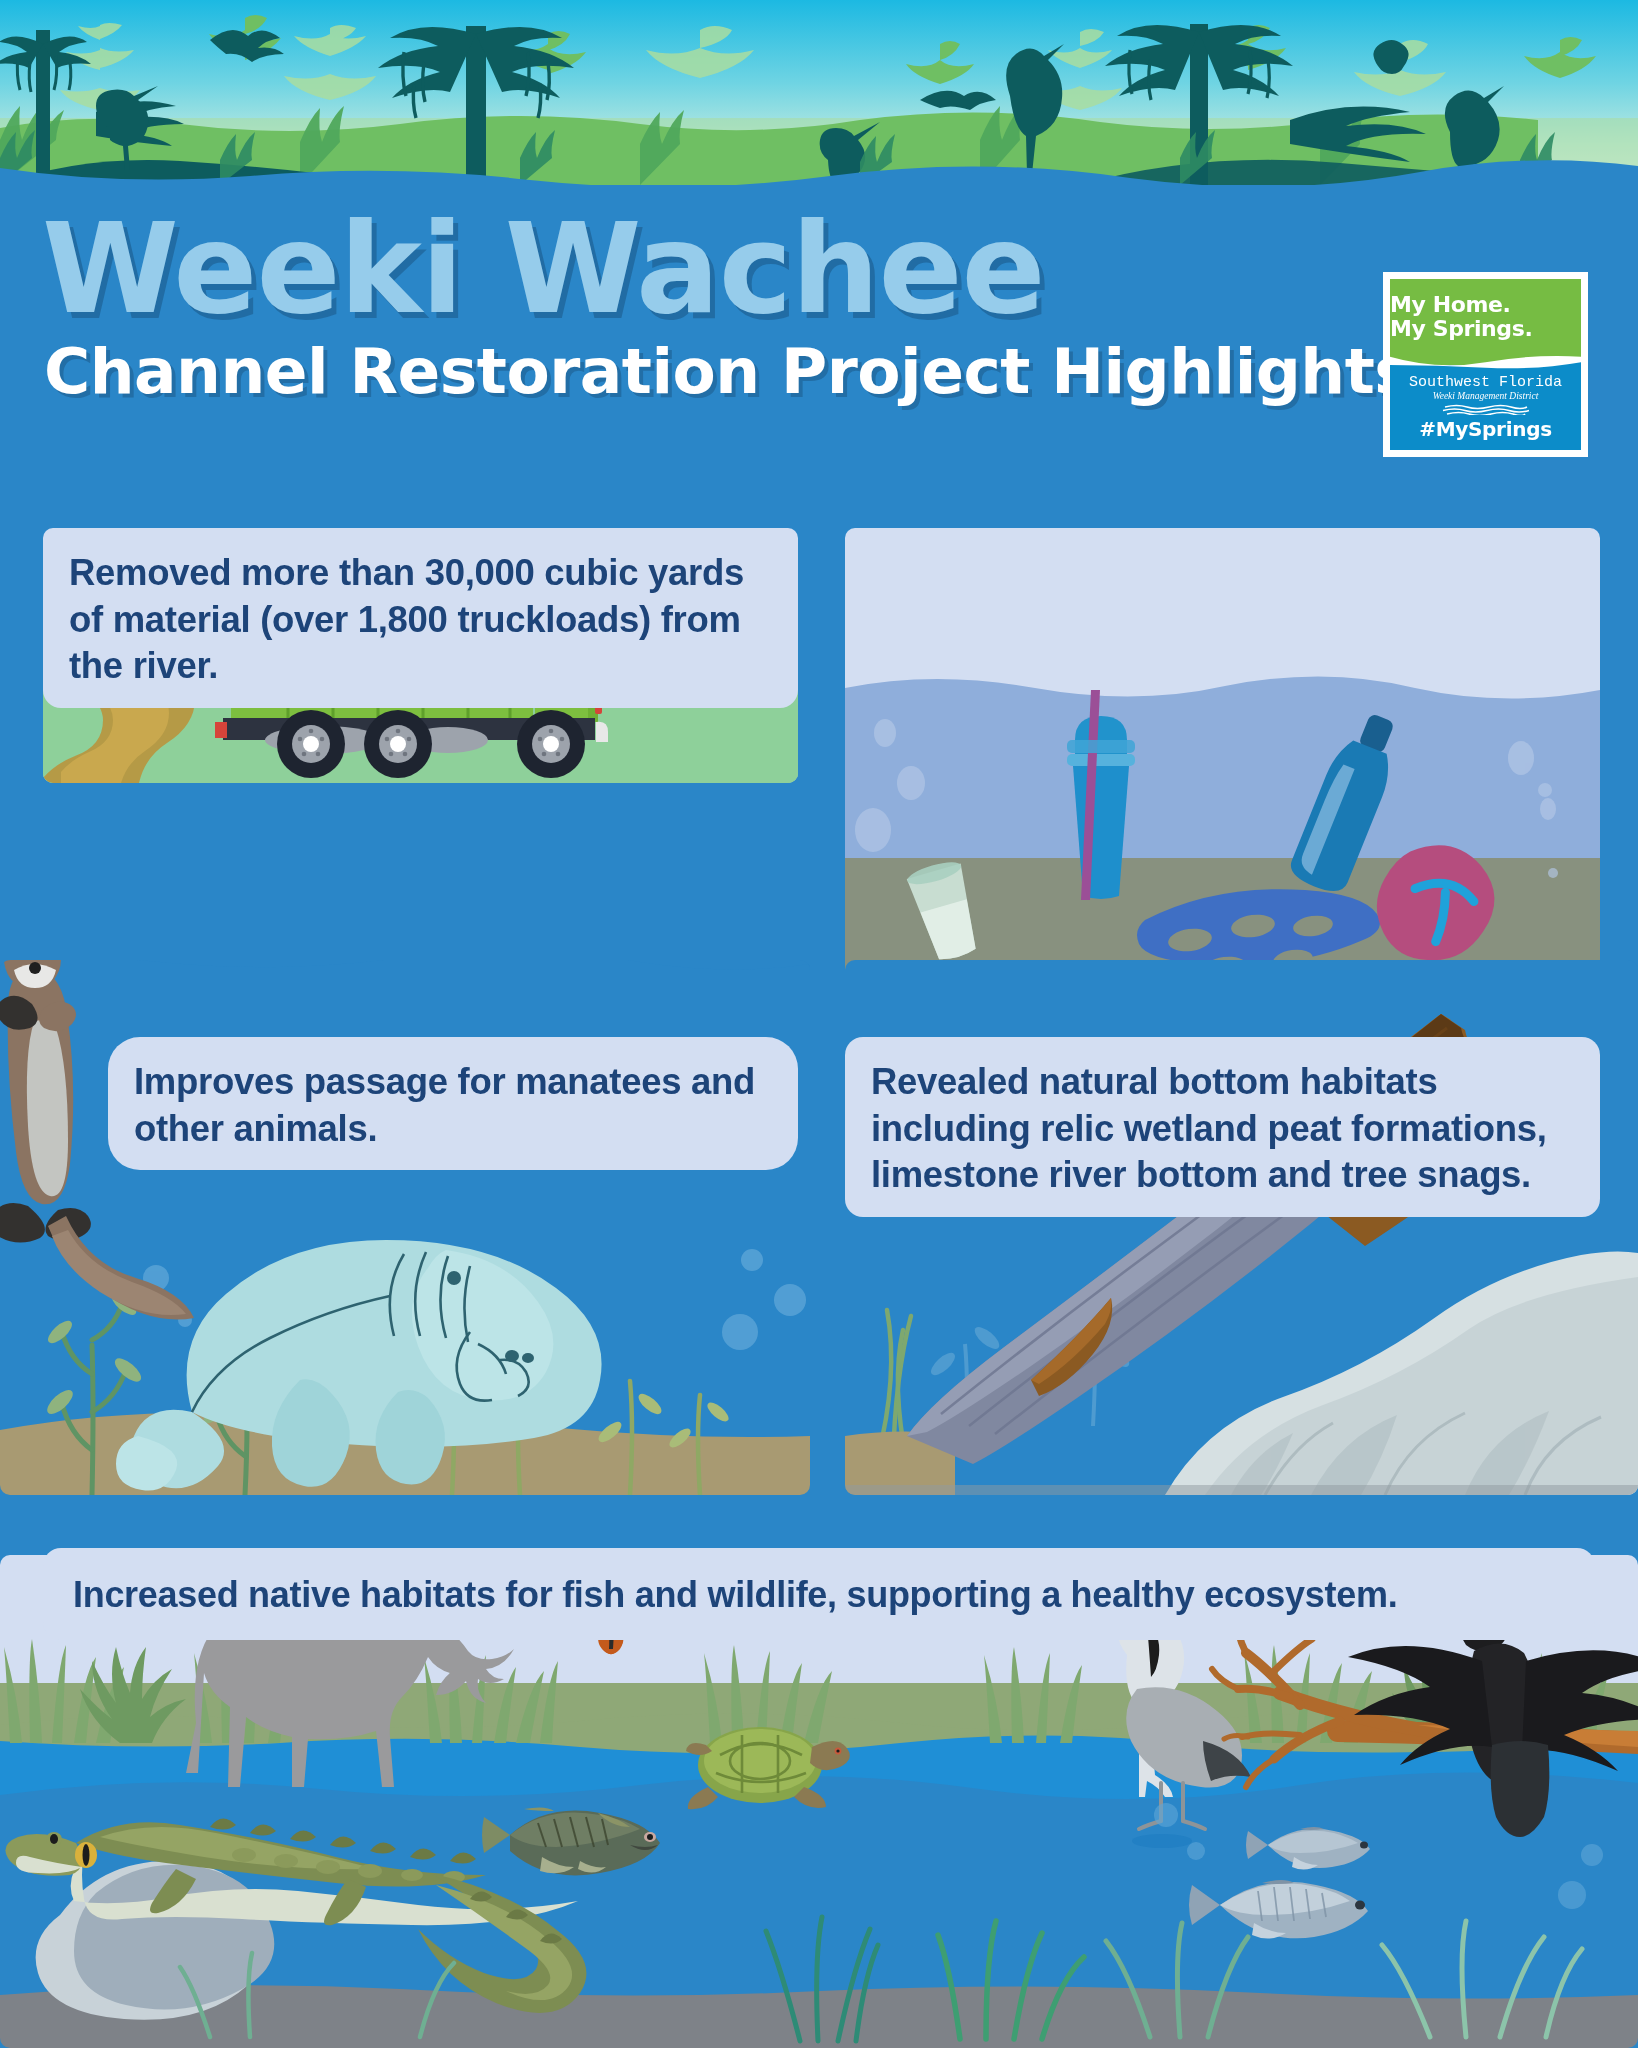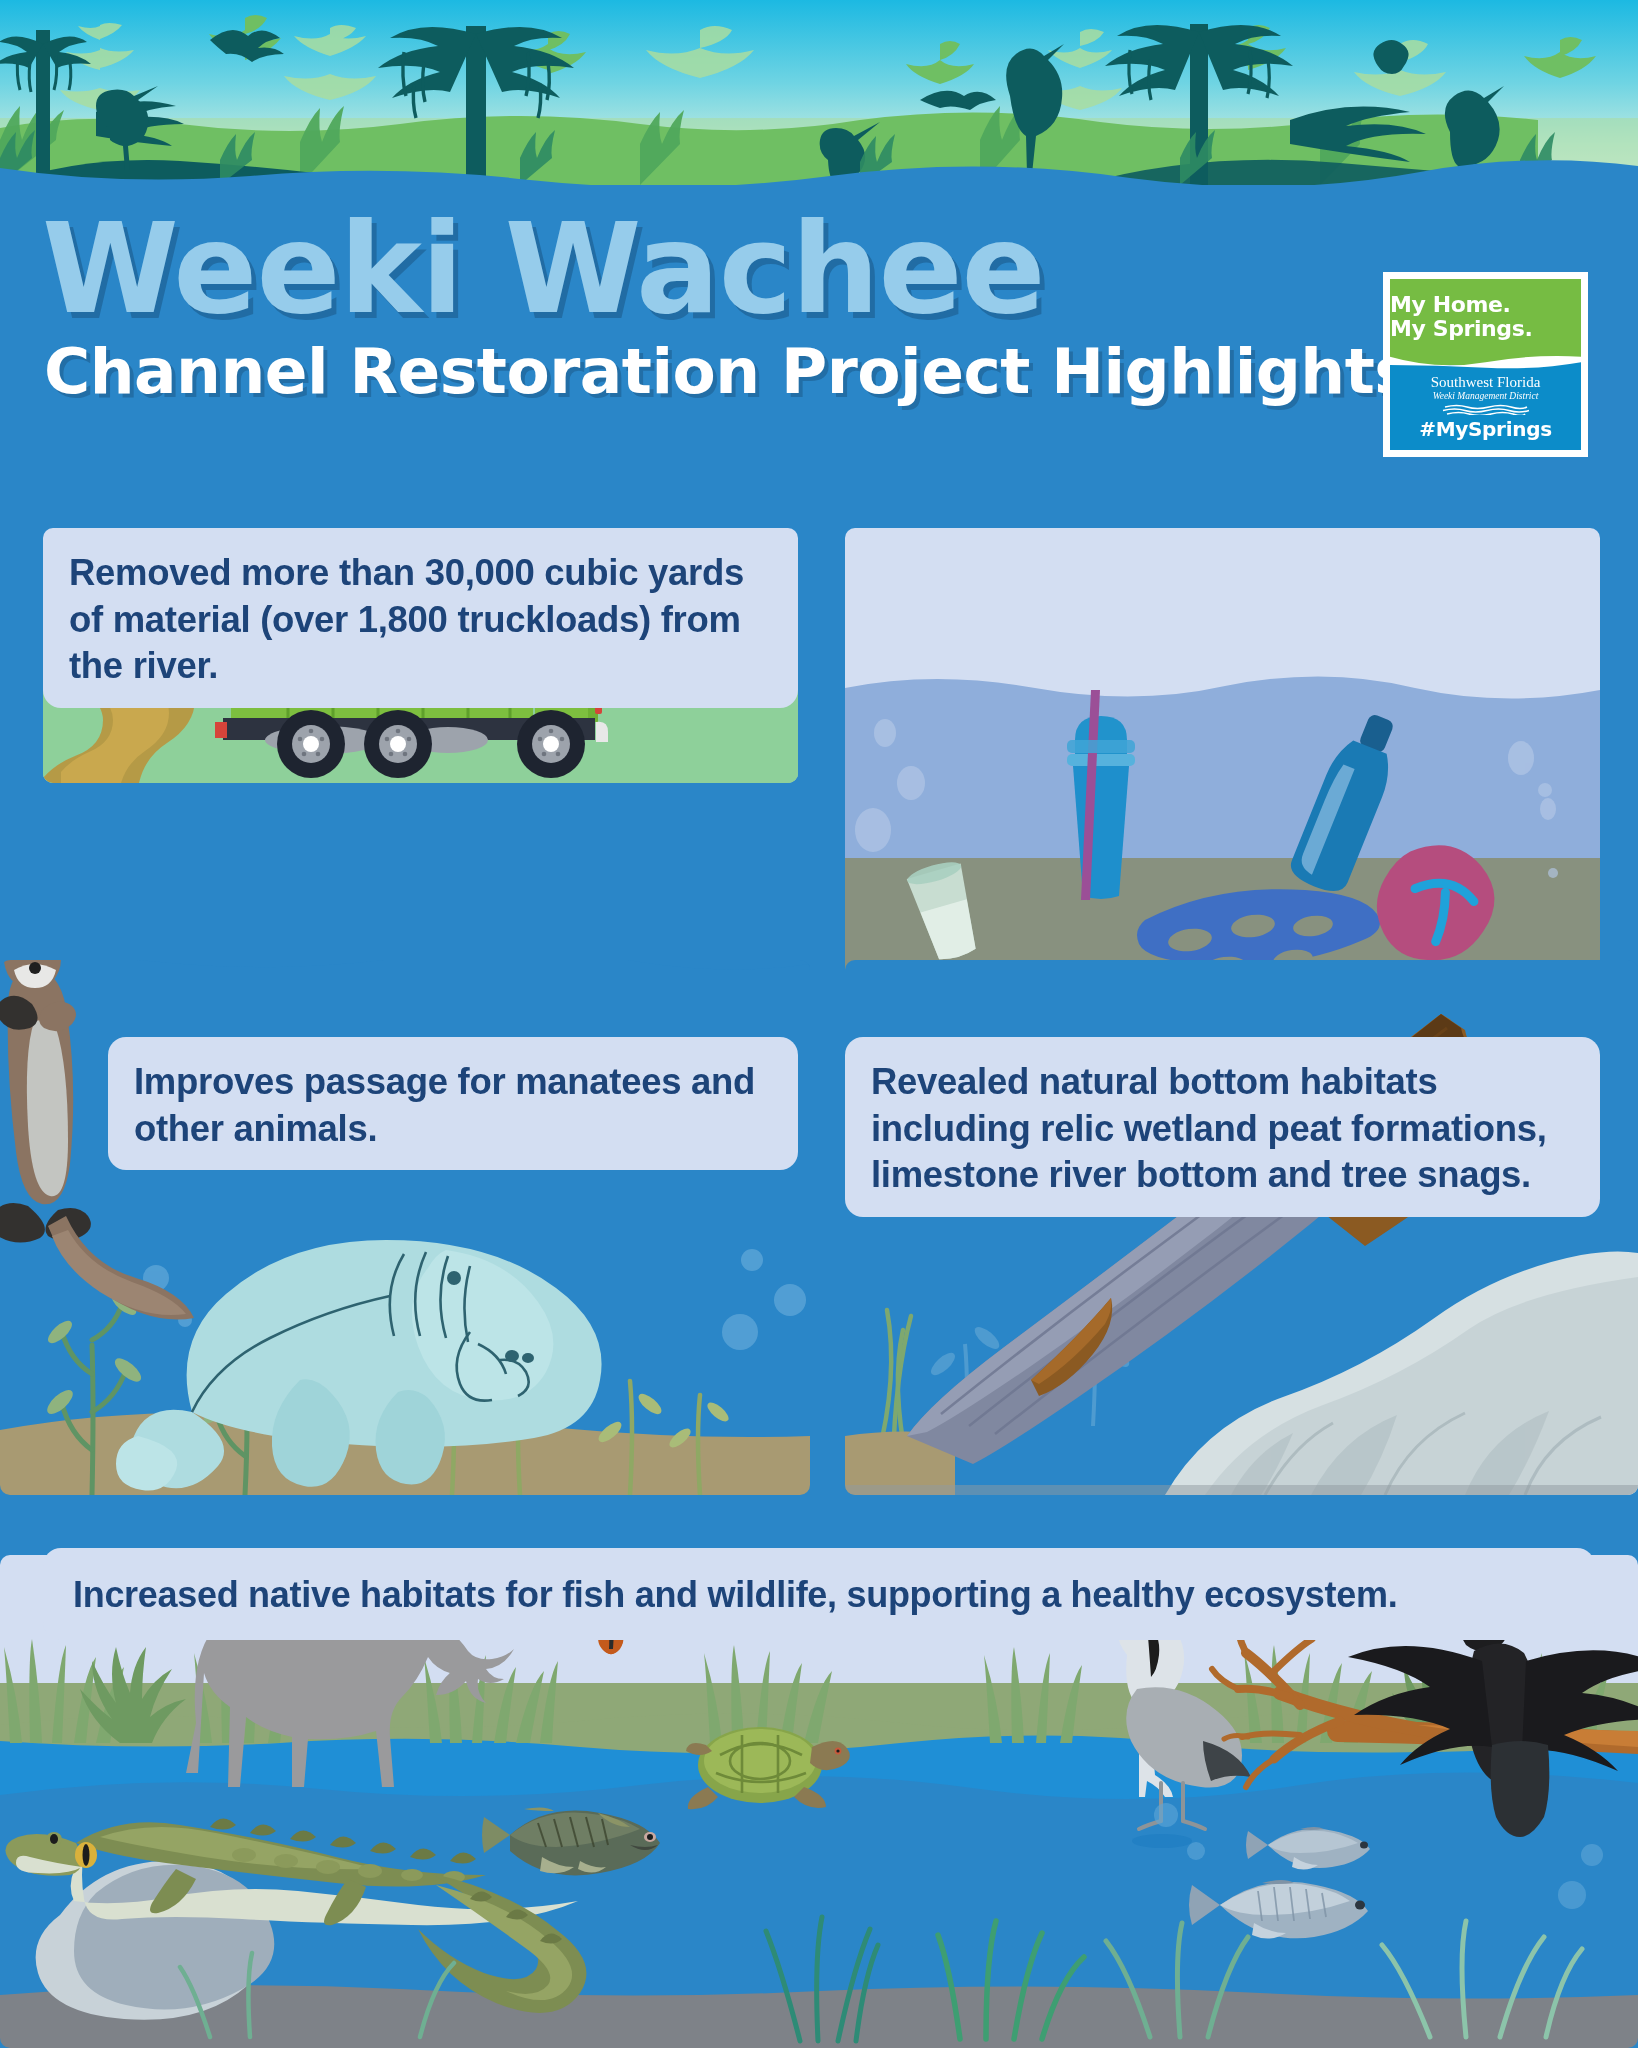--- a/index.html
+++ b/index.html
@@ -44,21 +44,21 @@
   .logo-blue { position:absolute; left:0; bottom:0; width:100%; height:50%; background:#0C8CC9; }
   .logo-wave { position:absolute; left:0; top:44%; width:100%; height:16%; }
   .logo-top-text {
     position:absolute; left:0; top:8%; width:100%; text-align:left;
     color:#fff; font-weight:bold; font-size:22px; line-height:1.12;
     font-family:"DejaVu Sans", sans-serif; letter-spacing:-0.4px; z-index:3;
   }
   .logo-swfwmd {
     position:absolute; left:0; top:56%; width:100%; text-align:center; z-index:3;
   }
-  .logo-swfwmd .l1 { color:#fff; font-family:Liberation Serif, serif; font-size:15px; line-height:1.05; }
+  .logo-swfwmd .l1 { color:#fff; font-family:Liberation Mono, monospace; font-size:15px; line-height:1.05; }
   .logo-swfwmd .l2 { color:#fff; font-family:"Liberation Serif", serif; font-style:italic; font-size:9.5px; line-height:1.1; }
   .logo-hash {
     position:absolute; left:0; bottom:5%; width:100%; text-align:center; z-index:3;
     color:#fff; font-weight:bold; font-size:20px; font-family:"DejaVu Sans", sans-serif;
     letter-spacing:-0.3px;
   }
 
   
   .panel { position:absolute; overflow:hidden; border-radius:10px; }
   .panel svg, .panel-art { display:block; }
@@ -74,21 +74,21 @@
   .card.wide { font-size:36px; }
 
   
   #panel1 { left:43px;  top:528px;  width:755px; height:255px; }
   #card1  { left:43px;  top:528px;  width:755px; }
   
   #panel2 { left:845px; top:528px;  width:755px; height:455px; }
   #card2  { left:845px; top:528px;  width:755px; }
   
   #panel3 { left:0px;   top:960px;  width:810px; height:535px; }
-  #card3  { left:108px; top:1037px; width:690px; }
+  #card3  { left:108px; top:1037px; width:690px;border-radius:32px; }
   
   #panel4 { left:845px; top:960px;  width:793px; height:535px; }
   #card4  { left:845px; top:1037px; width:755px; }
   
   #panel5 { left:0px;   top:1555px; width:1638px; height:493px; }
   #card5  { left:43px;  top:1548px; width:1552px; padding:24px 26px 22px 30px; }
 </style>
 </head>
 <body>
 

